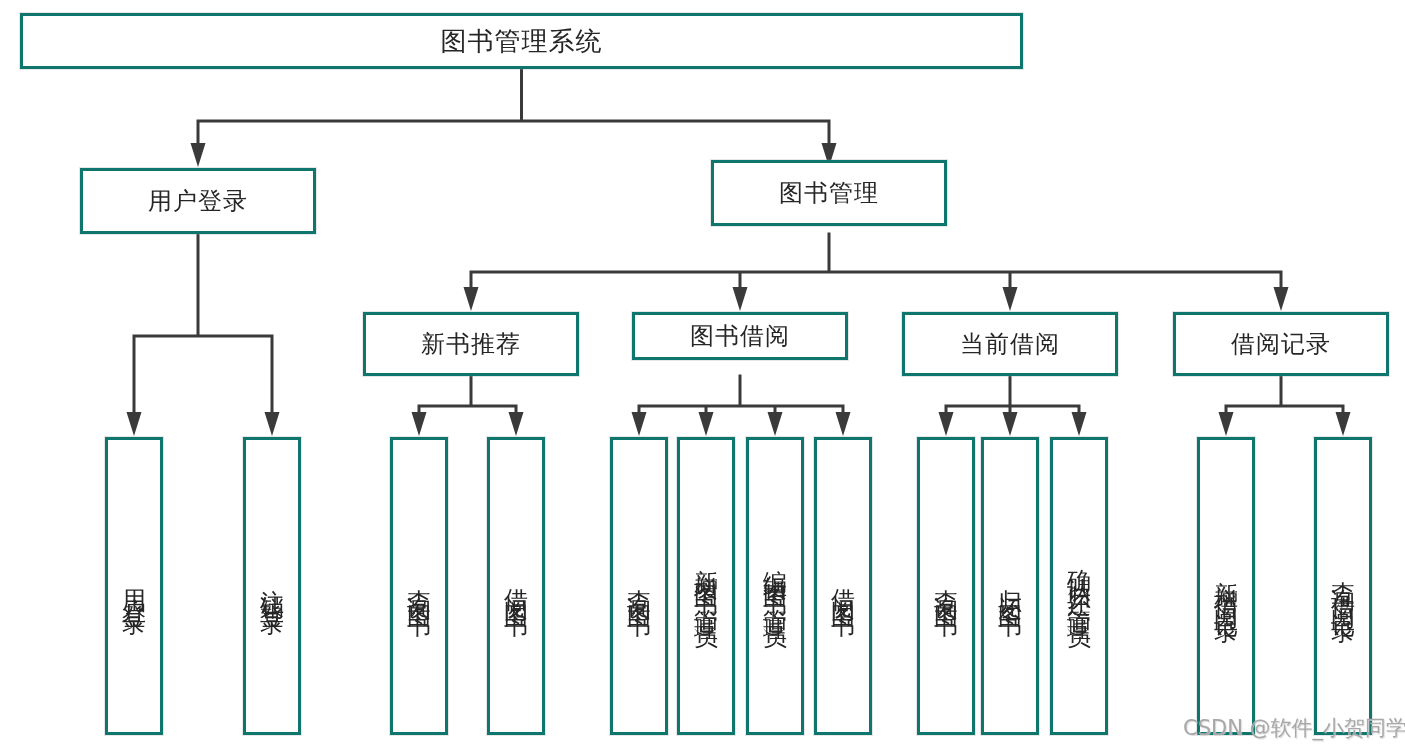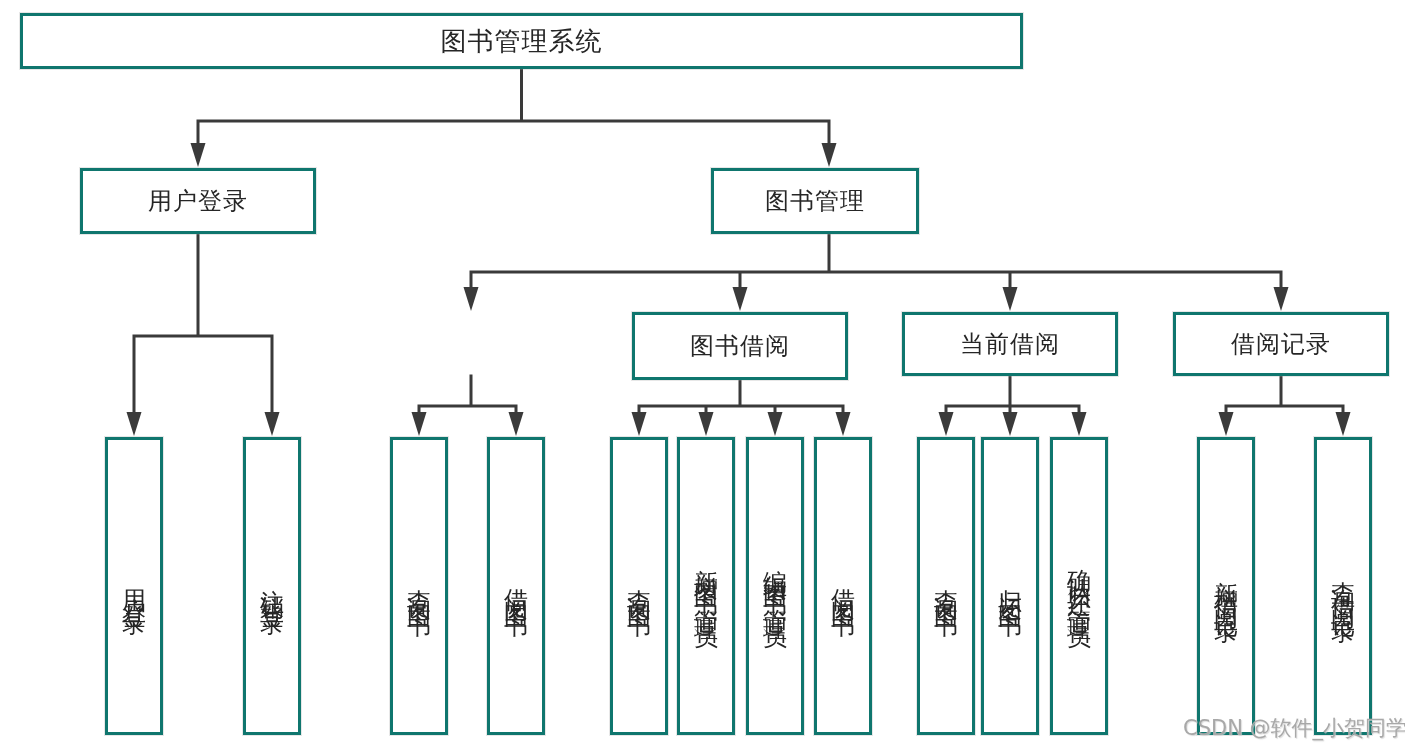--- a/index.html
+++ b/index.html
@@ -77,23 +77,24 @@
       <polygon points="1002.5,412 1017.5,412 1010,436"></polygon>
       <polygon points="1071.5,412 1086.5,412 1079,436"></polygon>
       <polygon points="1218.5,412 1233.5,412 1226,436"></polygon>
       <polygon points="1335.5,412 1350.5,412 1343,436"></polygon>
     </g>
   </svg>
 
   <div class="box h title" style="left:20px; top:13px; width:1003px; height:56px;">图书管理系统</div>
 
   <div class="box h" style="left:80px; top:168px; width:236px; height:66px;">用户登录</div>
-  <div class="box h" style="left:711px; top:168px; width:208px; height:66px;">图书管理</div>
+  <div class="box h" style="left:711px; top:160px; width:236px; height:66px;">图书管理</div>
 
-  <div class="box h" style="left:632px; top:312px; width:216px; height:68px;">图书借阅</div>
+  <div class="box h" style="left:363px; top:312px; width:216px; height:64px;">新书推荐</div>
+  <div class="box h" style="left:632px; top:312px; width:216px; height:48px;">图书借阅</div>
   <div class="box h" style="left:902px; top:312px; width:216px; height:64px;text-align:right;">当前借阅</div>
   <div class="box h" style="left:1173px; top:312px; width:216px; height:64px;">借阅记录</div>
 
   <div class="box v" style="left:105px; top:437px; width:58px; height:298px;">
     <span class="vtext">用户登录</span>
   </div>
   <div class="box v" style="left:243px; top:437px; width:58px; height:298px;">
     <span class="vtext">注销登录</span>
   </div>
 

